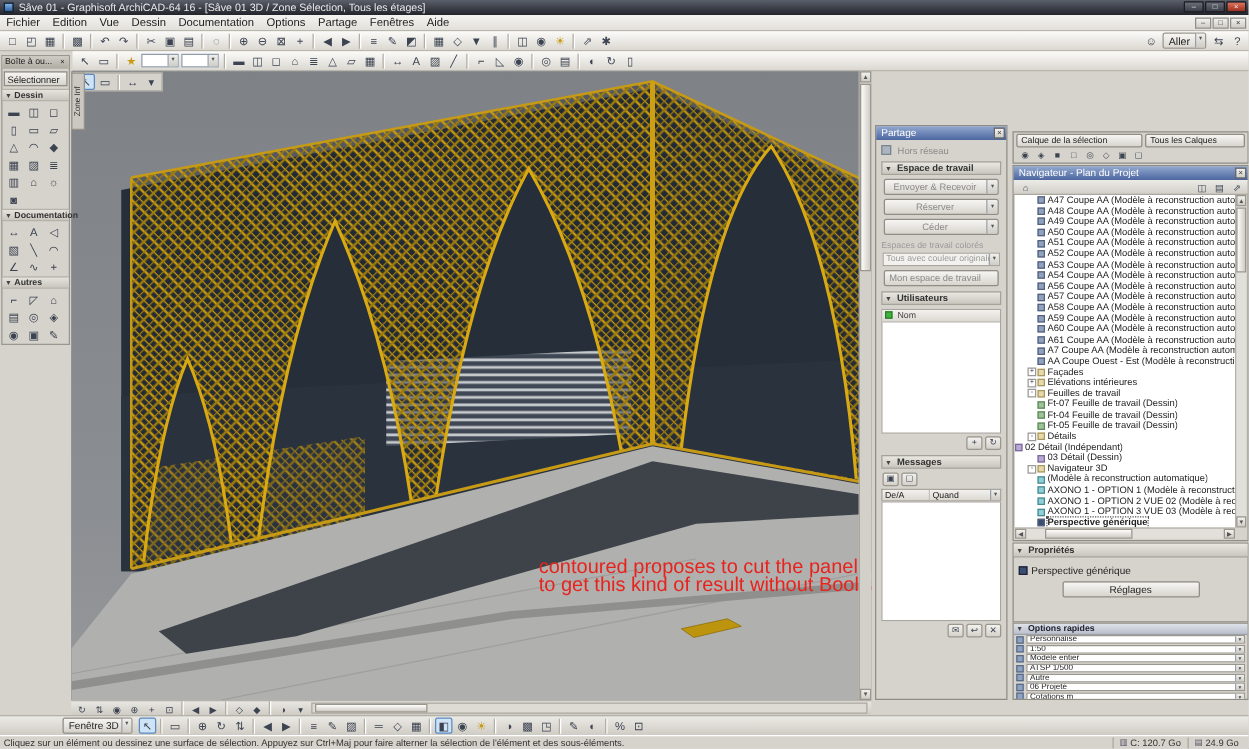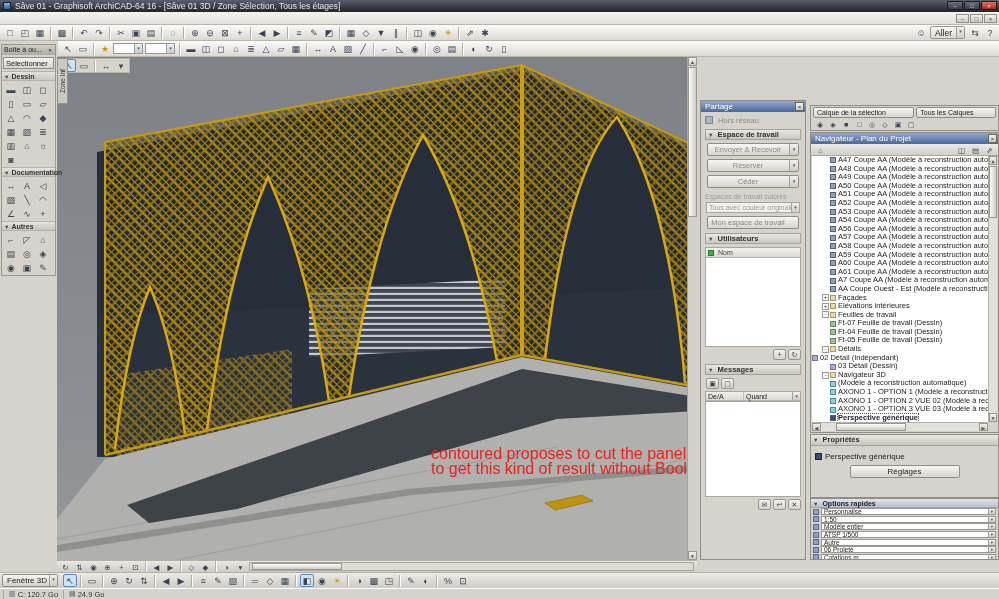--- a/index.html
+++ b/index.html
@@ -174,21 +174,21 @@
   .qcombo { flex:1; height:7px; line-height:6px; font-size:6.5px; background:#fff; border:1px solid #9a978f;
             padding:0 8px 0 2px; position:relative; white-space:nowrap; overflow:hidden; color:#222; }
   .qcombo .cdd { width:7px; line-height:5px; font-size:4.5px; }
 
   
   .appbar { position:absolute; left:0; top:572px; width:999px; height:16px;
             background:linear-gradient(#eceae5,#cfccc5); border-top:1px solid #b5b2aa;
             display:flex; align-items:center; padding:0 2px; overflow:hidden; }
   .fen3d { height:13px; line-height:12px; font-size:8px; background:linear-gradient(#f6f5f2,#d5d2cb);
            border:1px solid #8f8d86; border-radius:2px; padding:0 10px 0 4px; margin-right:4px;
-           white-space:nowrap; position:relative; flex:none; }
+           white-space:nowrap; position:relative; flex:none;margin-left:48px; }
   .statusbar { position:absolute; left:0; top:588px; width:999px; height:11px; background:#d6d3cc;
                border-top:1px solid #ffffff; display:flex; align-items:center; font-size:7.5px; color:#333; padding:0 3px; }
   .smsg { flex:1; white-space:nowrap; overflow:hidden; }
   .sdisk { display:flex; align-items:center; border-left:1px solid #aaa79f; padding:0 5px; gap:2px; white-space:nowrap; }
   .dico { font-size:7px; color:#556; }
   .gray { color:#8a8a8a; }
 </style>
 </head>
 <body>
 
@@ -198,20 +198,21 @@
     <span class="appicon"></span>
     <span class="ttext">Sâve 01 - Graphisoft ArchiCAD-64 16 - [Sâve 01 3D / Zone Sélection, Tous les étages]</span>
     <span class="wctrl">
       <span class="wbtn">–</span>
       <span class="wbtn">□</span>
       <span class="wbtn close">×</span>
     </span>
   </div>
 
   <div class="menubar">
+    <span class="mitems"><span class="mi">Fichier</span><span class="mi">Edition</span><span class="mi">Vue</span><span class="mi">Dessin</span><span class="mi">Documentation</span><span class="mi">Options</span><span class="mi">Partage</span><span class="mi">Fenêtres</span><span class="mi">Aide</span></span>
     <span class="mdictrl">
       <span class="mbtn">–</span>
       <span class="mbtn">□</span>
       <span class="mbtn">×</span>
     </span>
   </div>
 
   <div class="tb tb1">
     <span style="display:flex;align-items:center;">
         <span class="ic">□</span>
@@ -774,20 +775,21 @@
         <i class="sepl"></i>
         <span class="ic">✎</span>
         <span class="ic">◐</span>
         <i class="sepl"></i>
         <span class="ic">%</span>
         <span class="ic">⊡</span>
       </span>
   </div>
 
   <div class="statusbar">
+    <span class="smsg">Cliquez sur un élément ou dessinez une surface de sélection. Appuyez sur Ctrl+Maj pour faire alterner la sélection de l'élément et des sous-éléments.</span>
     <span class="sdisk">
       <span class="dico">▥</span>
       <span>C: 120.7 Go</span>
     </span>
     <span class="sdisk">
       <span class="dico">▤</span>
       <span>24.9 Go</span>
     </span>
   </div>
 

